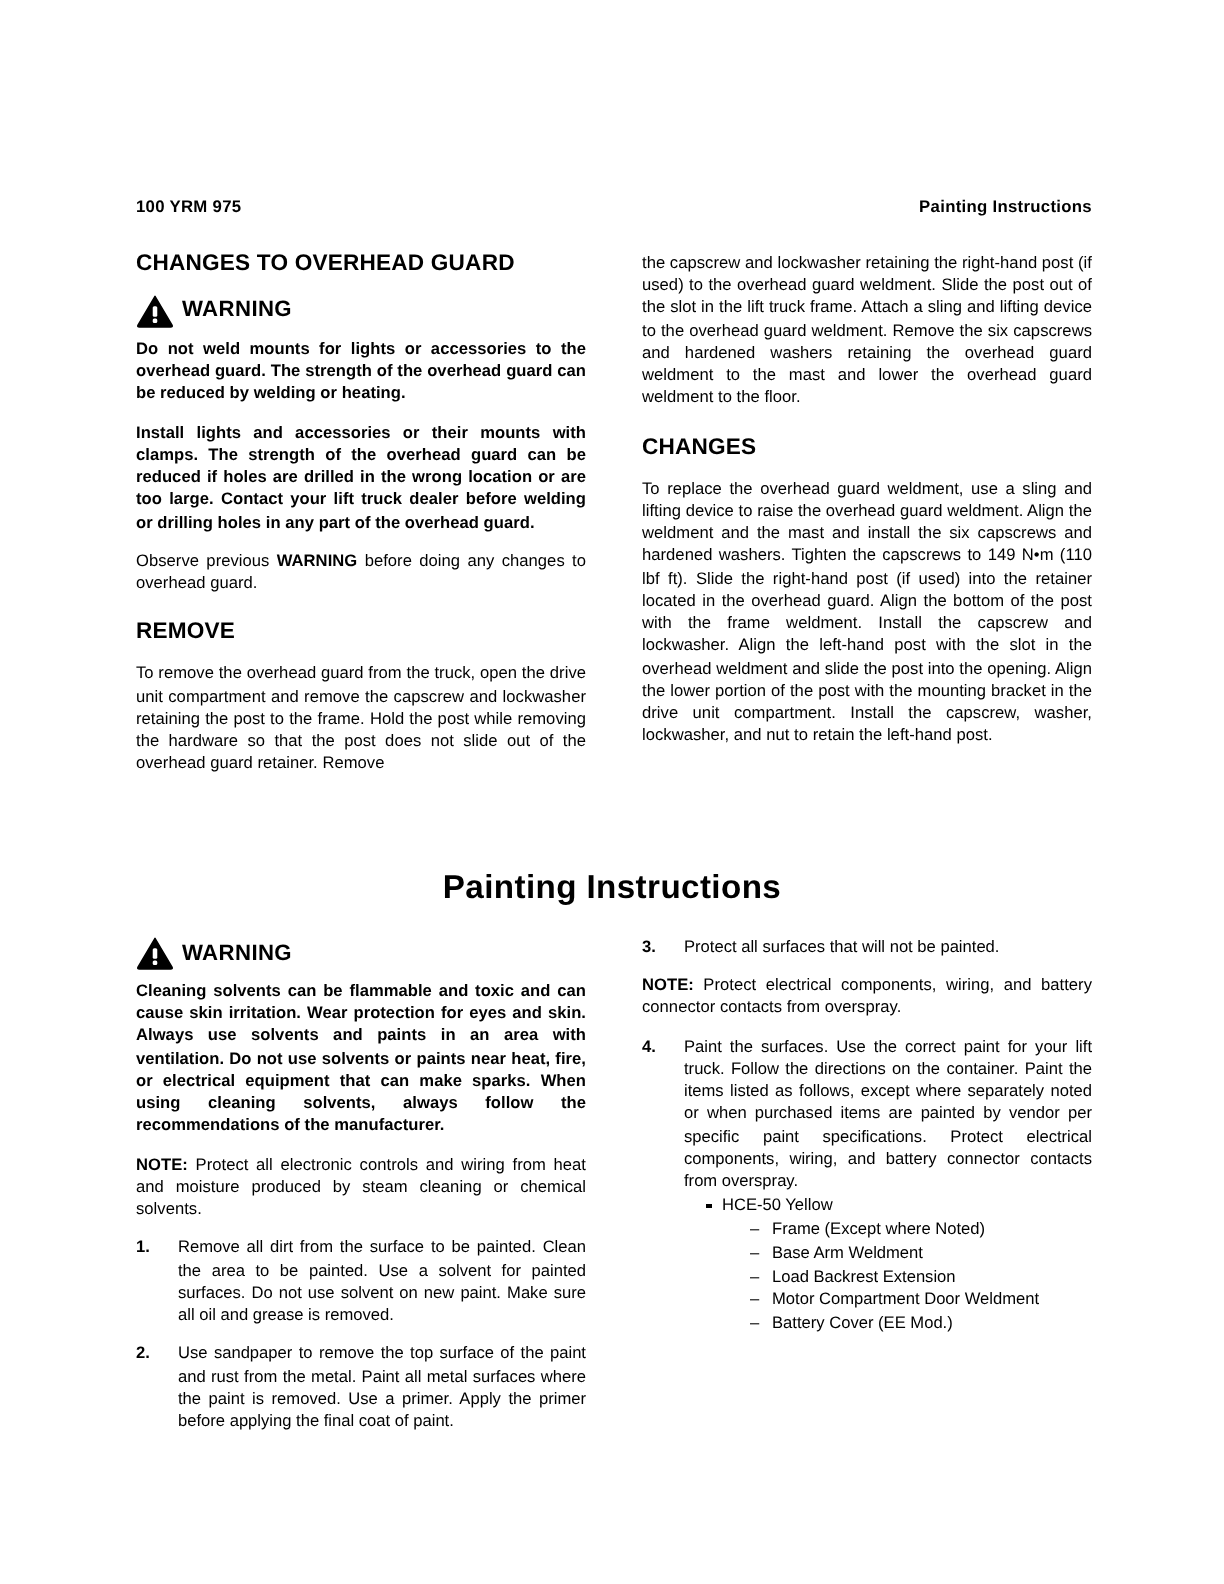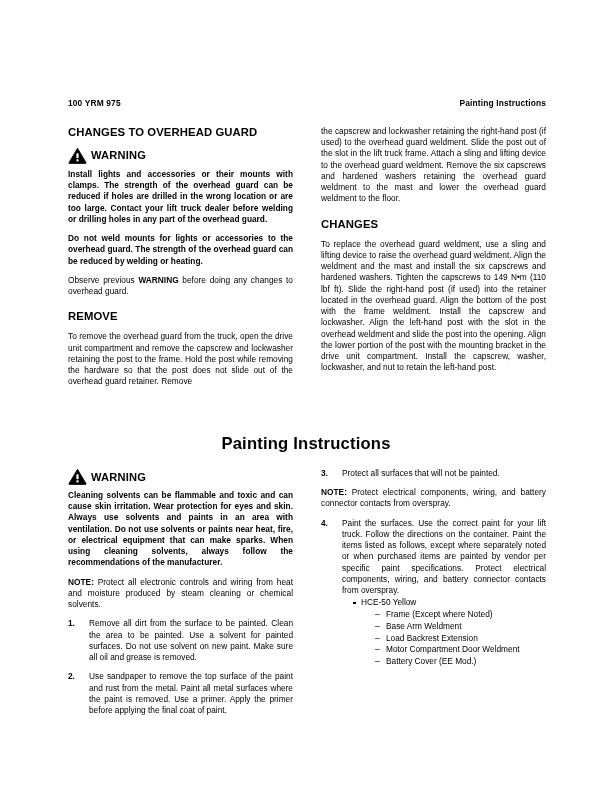--- a/index.html
+++ b/index.html
@@ -202,22 +202,22 @@
         <span class="glyph">
           <svg viewBox="0 0 40 36" width="19" height="17" aria-hidden="true">
             <path d="M20 2.5 L38 33 Q39 35 36.5 35 L3.5 35 Q1 35 2 33 Z" fill="#000000" stroke="#000000" stroke-width="1.6" stroke-linejoin="round"></path>
             <rect x="17.6" y="13" width="4.8" height="11" rx="1.6" fill="#ffffff"></rect>
             <rect x="17.6" y="26" width="4.8" height="4.6" rx="1.6" fill="#ffffff"></rect>
           </svg>
         </span>
         <span class="word">WARNING</span>
       </div>
 
+      <p class="body bold">Do not weld mounts for lights or accessories to the overhead guard. The strength of the overhead guard can be reduced by welding or heating.</p>
       <p class="body bold">Install lights and accessories or their mounts with clamps. The strength of the overhead guard can be reduced if holes are drilled in the wrong location or are too large. Contact your lift truck dealer before welding or drilling holes in any part of the overhead guard.</p>
-      <p class="body bold">Do not weld mounts for lights or accessories to the overhead guard. The strength of the overhead guard can be reduced by welding or heating.</p>
 
       <p class="body"><span>Observe previous </span><b>WARNING</b><span> before doing any changes to overhead guard.</span></p>
 
       <h2 class="sect spaced">REMOVE</h2>
 
       <p class="body last">To remove the overhead guard from the truck, open the drive unit compartment and remove the capscrew and lockwasher retaining the post to the frame. Hold the post while removing the hardware so that the post does not slide out of the overhead guard retainer. Remove</p>
     </div>
 
     <div class="col">
 

